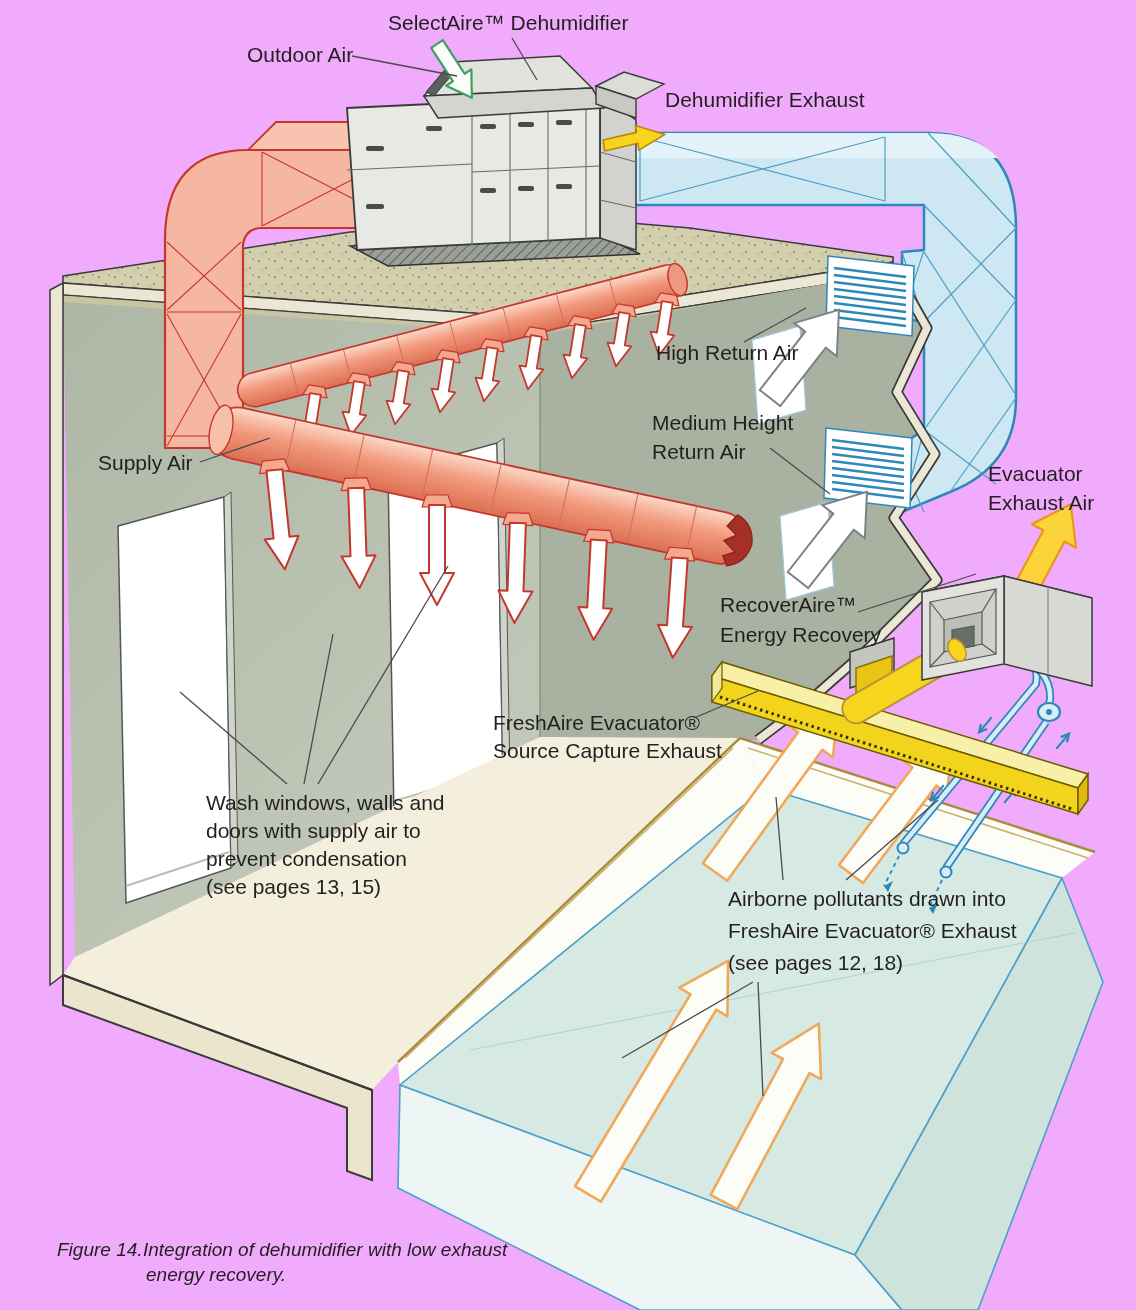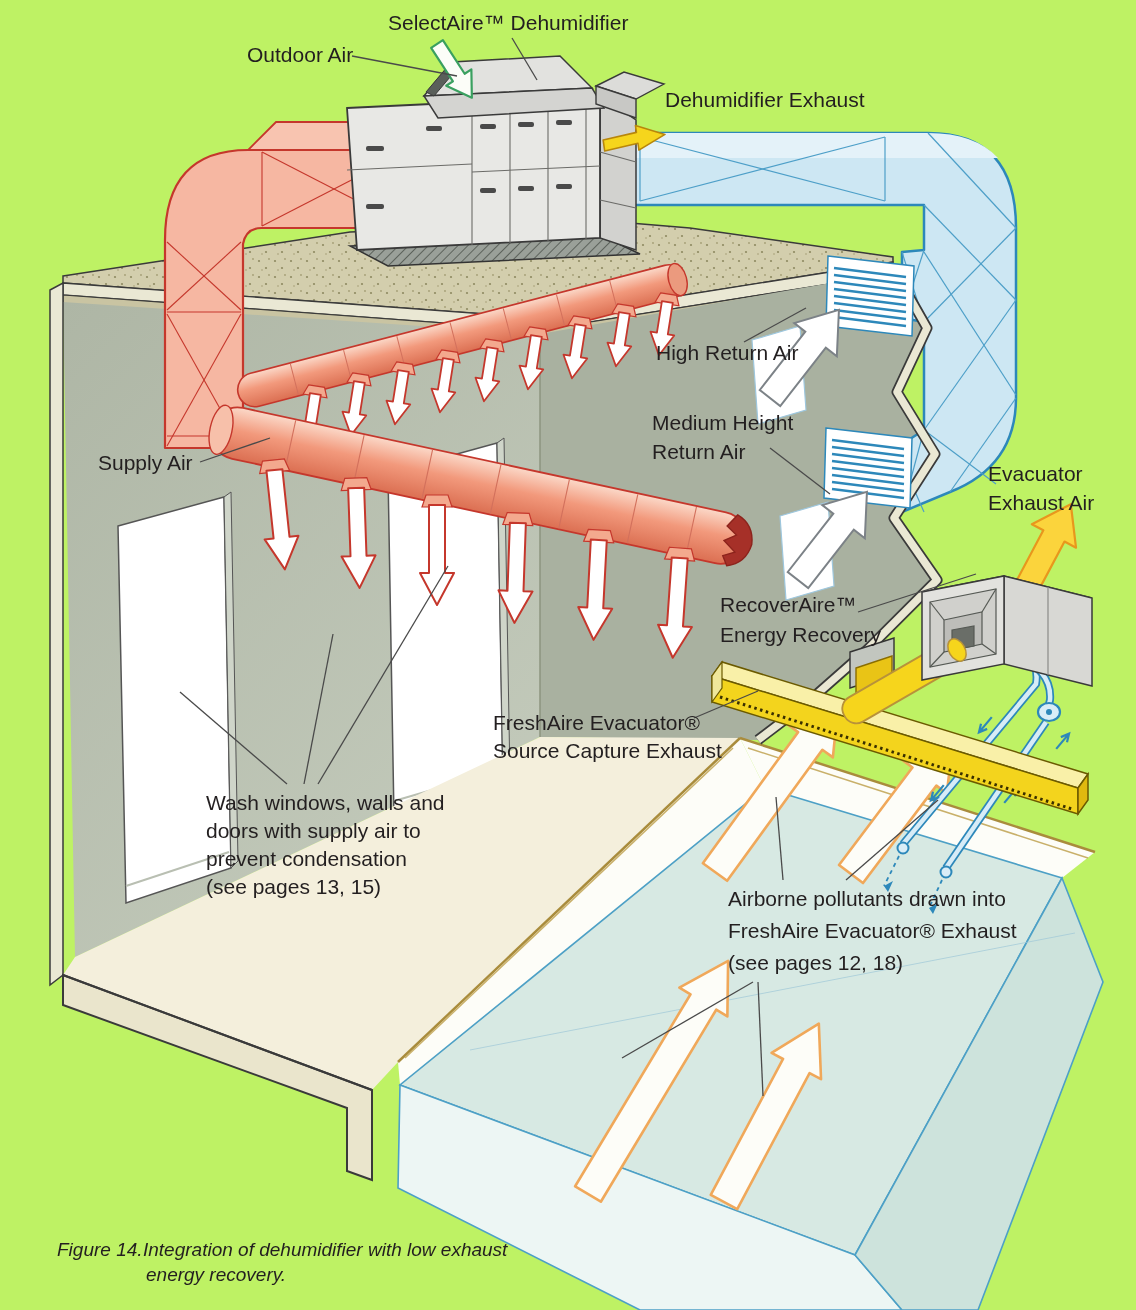--- a/index.html
+++ b/index.html
@@ -1,16 +1,16 @@
 <!DOCTYPE html>
 <html><head>
 <meta charset="utf-8">
 <style>
   html,body{margin:0;padding:0;background:#ffffff;}
-  .stage{position:relative;width:1136px;height:1310px;background:#bef264;overflow:hidden;
+  .stage{position:relative;width:1136px;height:1310px;background:#f0abfc;overflow:hidden;
          font-family:"Liberation Sans", sans-serif;}
   svg{display:block;}
   .lbl{font-family:"Liberation Sans", sans-serif;font-size:21px;fill:#231f20;}
   .cap{font-family:"Liberation Serif", serif;font-family:"Liberation Sans", sans-serif;
        font-style:italic;font-size:19px;fill:#231f20;}
   .leader{stroke:#4a4a4a;stroke-width:1.3;fill:none;}
 </style>
 </head>
 <body>
 

